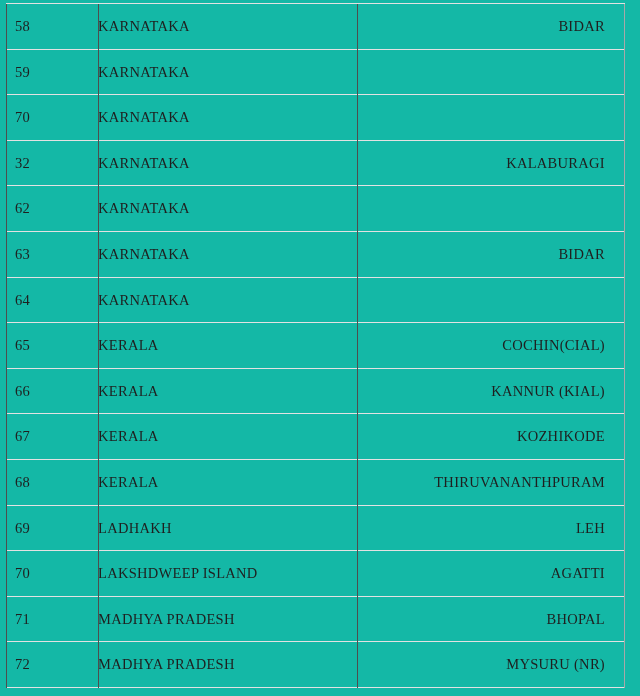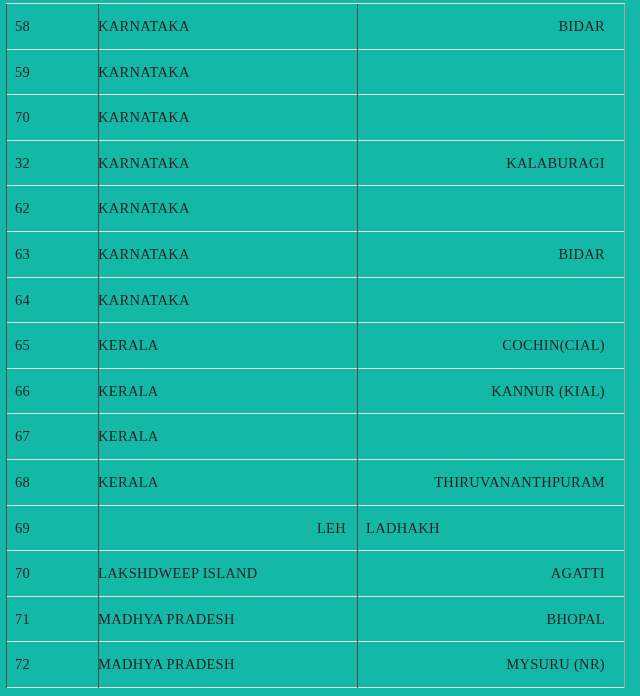--- a/index.html
+++ b/index.html
@@ -86,28 +86,29 @@
           <div class="cell c1">65</div>
           <div class="cell c2">KERALA</div>
           <div class="cell c3">COCHIN(CIAL)</div>
         </div><div class="row">
           <div class="cell c1">66</div>
           <div class="cell c2">KERALA</div>
           <div class="cell c3">KANNUR (KIAL)</div>
         </div><div class="row">
           <div class="cell c1">67</div>
           <div class="cell c2">KERALA</div>
+          <div class="cell c3">KOZHIKODE</div>
         </div><div class="row">
           <div class="cell c1">68</div>
           <div class="cell c2">KERALA</div>
           <div class="cell c3">THIRUVANANTHPURAM</div>
         </div><div class="row">
           <div class="cell c1">69</div>
+          <div class="cell c2">LADHAKH</div>
           <div class="cell c3">LEH</div>
-          <div class="cell c2">LADHAKH</div>
         </div><div class="row">
           <div class="cell c1">70</div>
           <div class="cell c2">LAKSHDWEEP ISLAND</div>
           <div class="cell c3">AGATTI</div>
         </div><div class="row">
           <div class="cell c1">71</div>
           <div class="cell c2">MADHYA PRADESH</div>
           <div class="cell c3">BHOPAL</div>
         </div><div class="row">
           <div class="cell c1">72</div>

